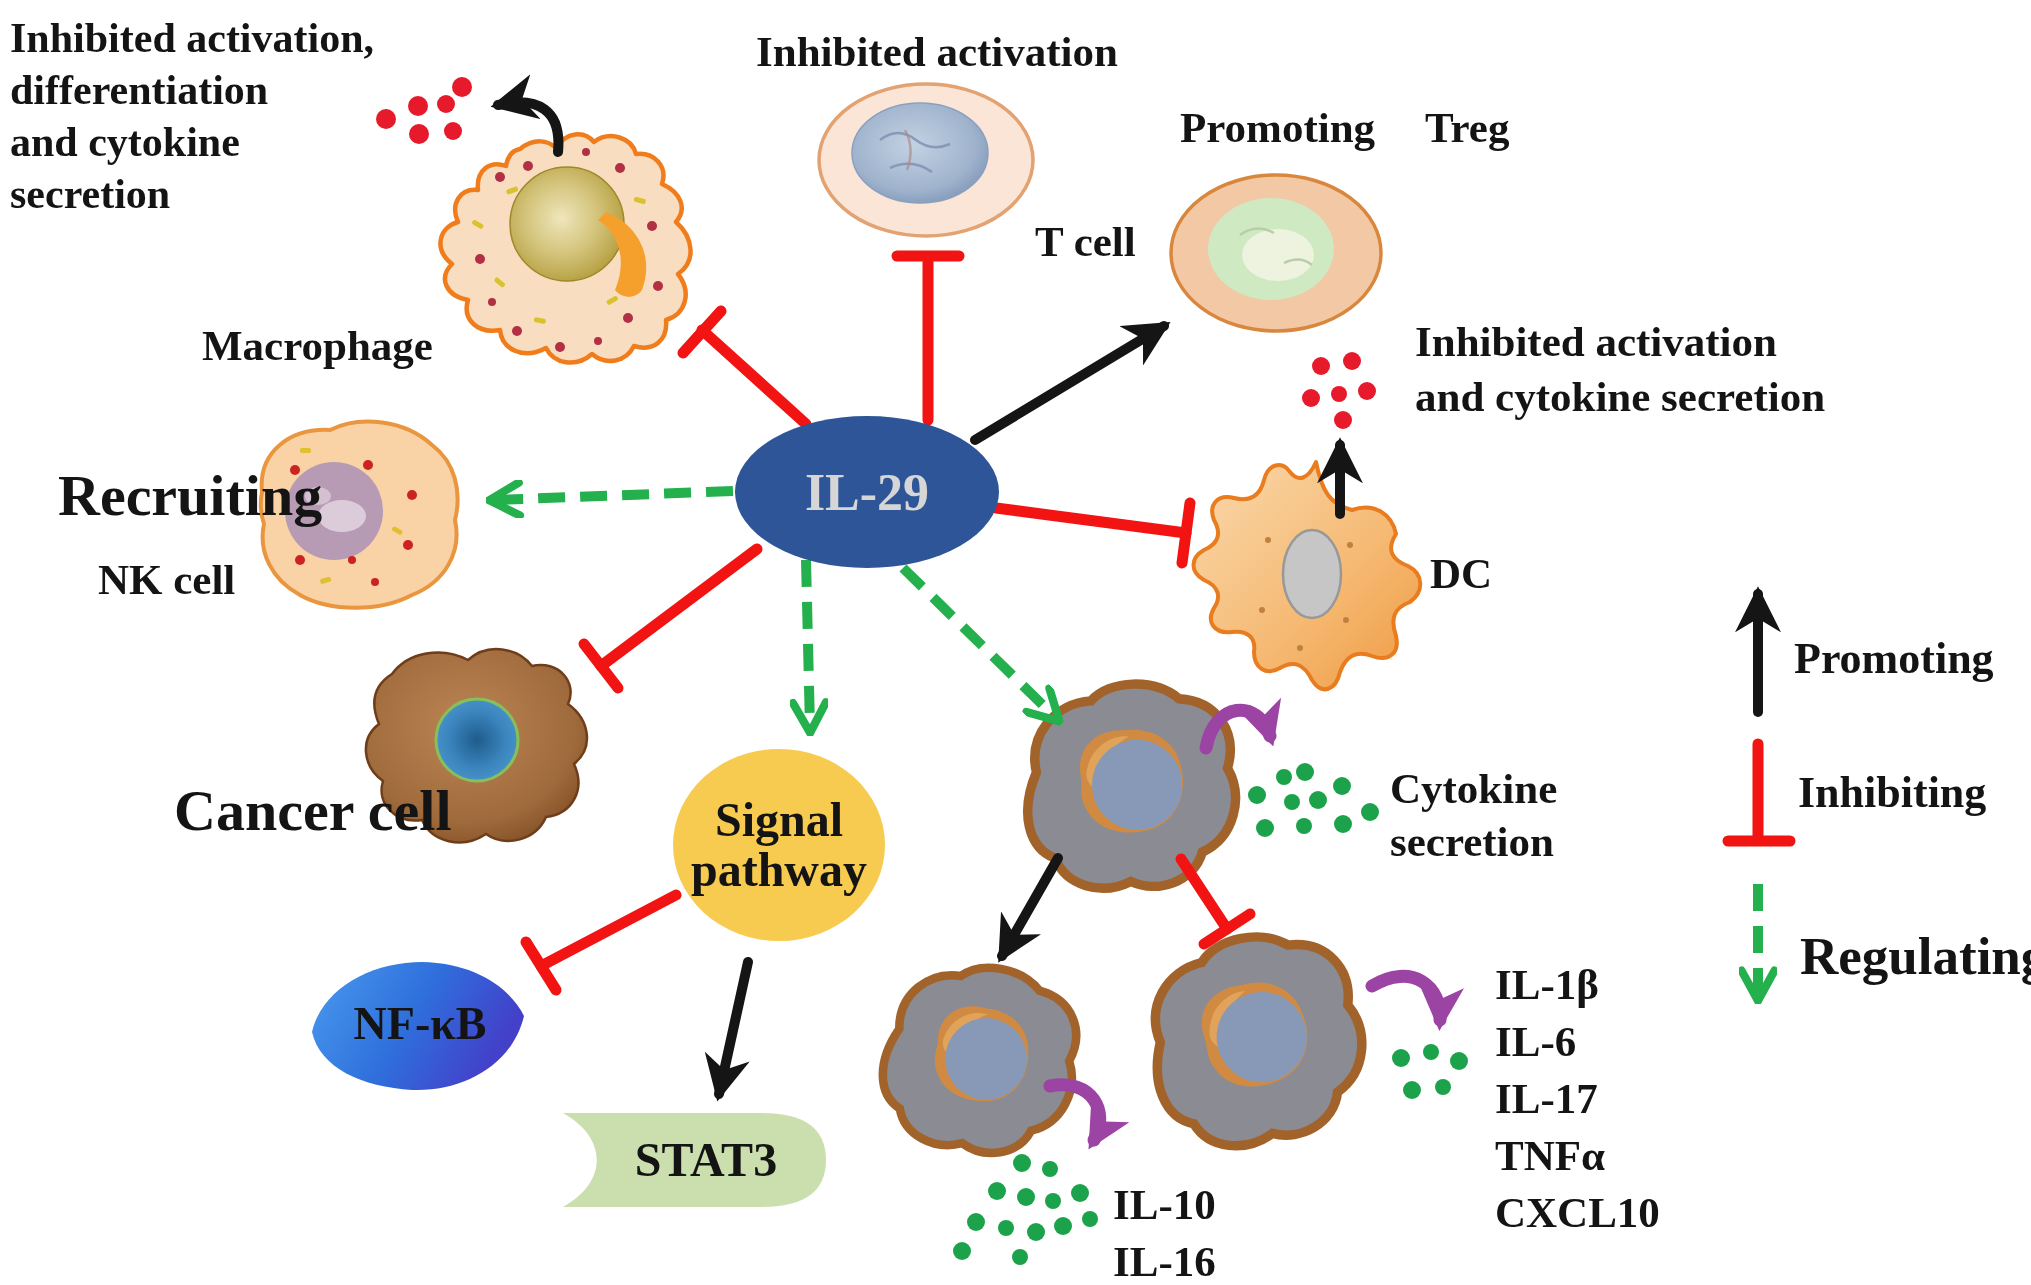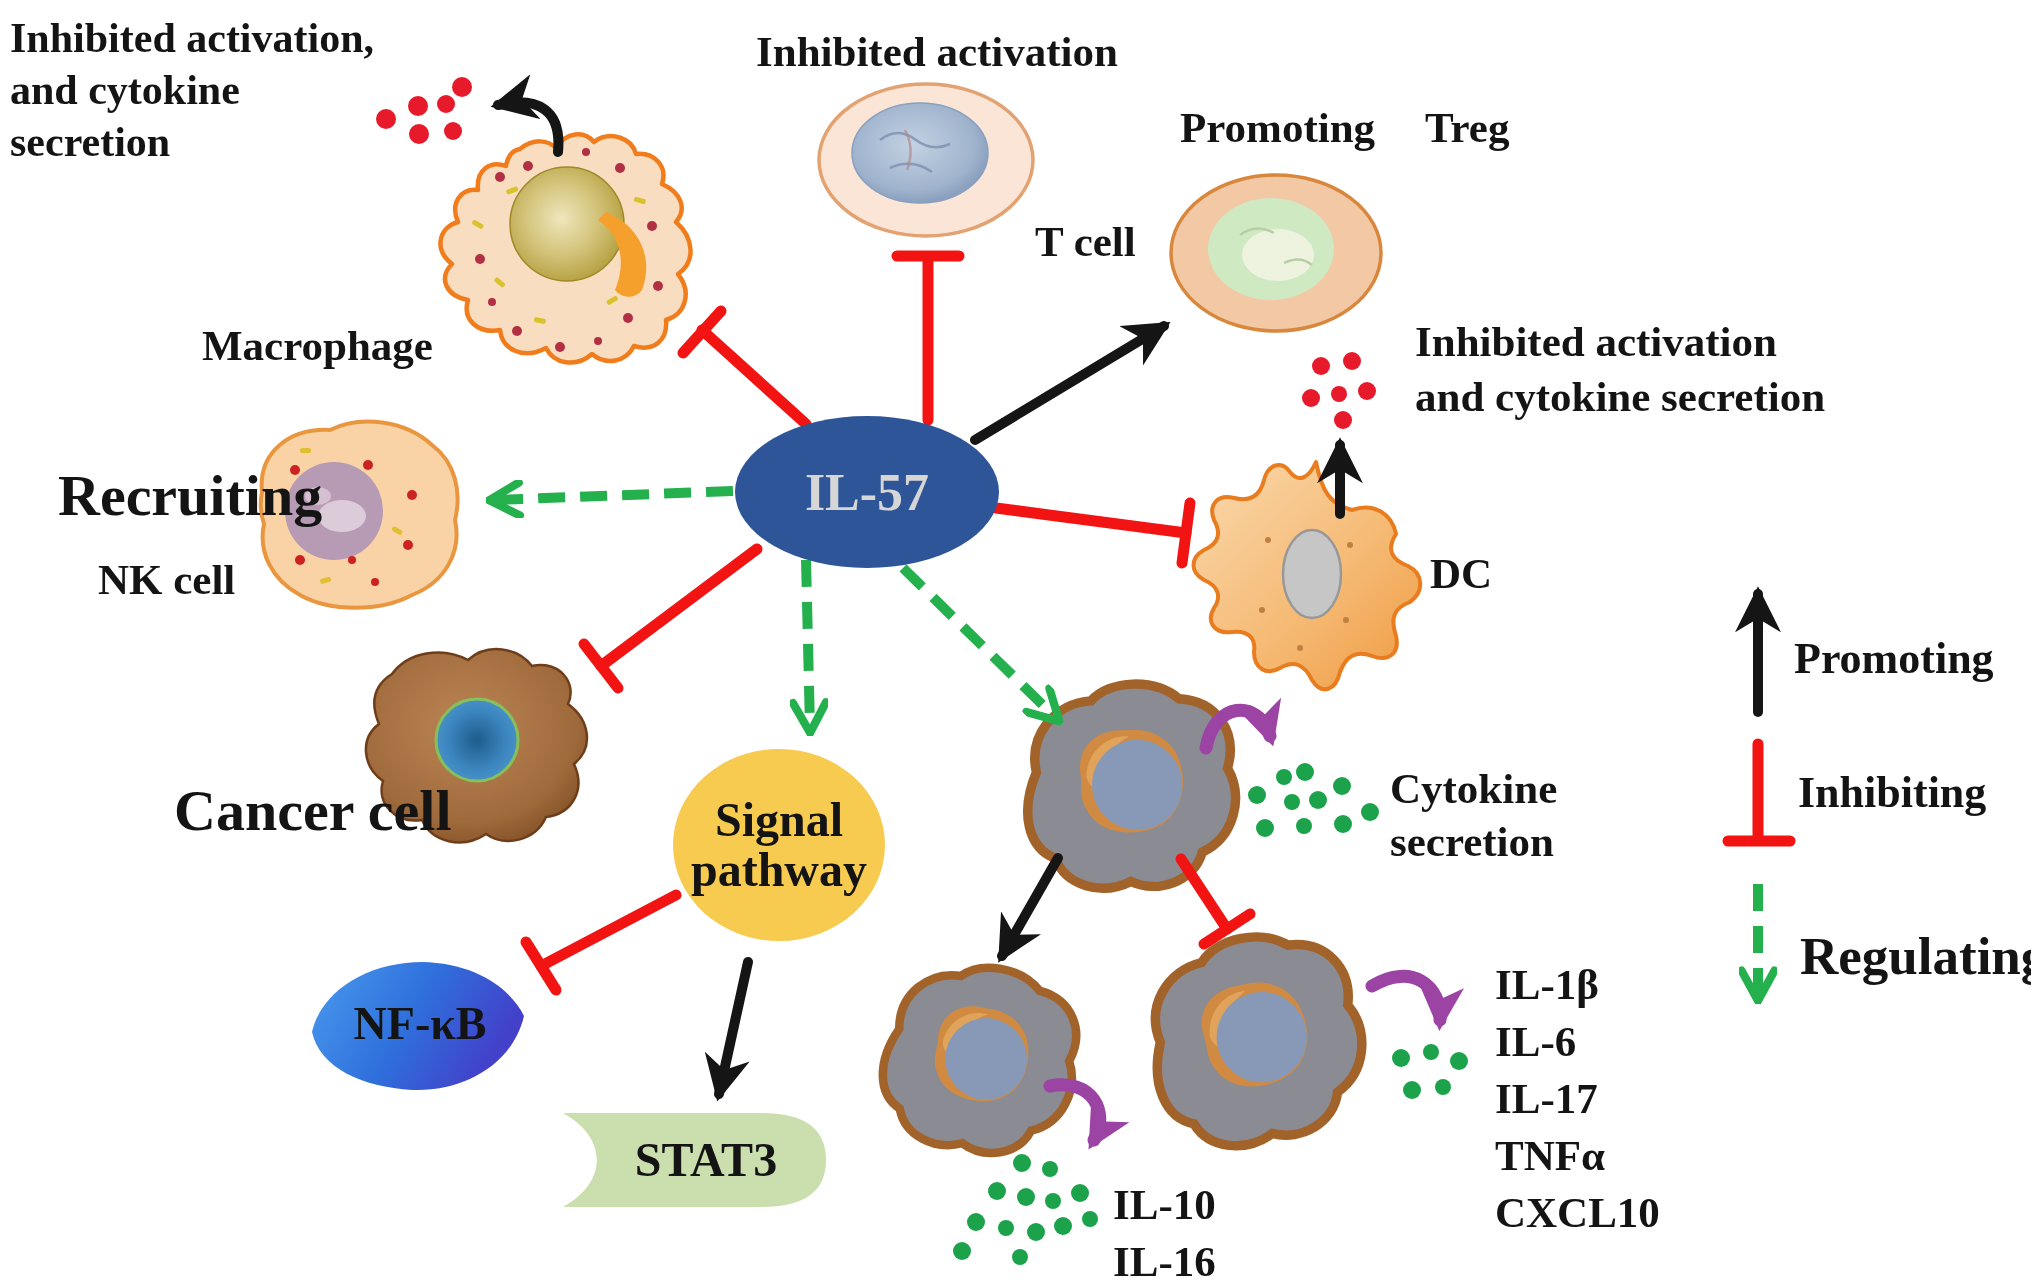--- a/index.html
+++ b/index.html
@@ -264,20 +264,21 @@
     <line x1="1758" y1="712" x2="1758" y2="594" stroke="#151515" stroke-width="10" stroke-linecap="round" marker-end="url(#ahBlack)"></line>
     <g stroke="#F21313" stroke-width="11" stroke-linecap="round">
       <line x1="1758" y1="744" x2="1758" y2="838"></line>
         <line x1="1728" y1="841" x2="1790" y2="841"></line>
     </g>
     <line x1="1758" y1="884" x2="1758" y2="996" stroke="#24B14D" stroke-width="10" stroke-dasharray="27 15" marker-end="url(#ahGreen)"></line>
   </svg>
 
   <div class="lbl" style="left:10px;top:12px;font-size:42px;line-height:52px;">
     <div>Inhibited activation,</div>
+    <div>differentiation</div>
     <div>and cytokine</div>
     <div>secretion</div>
   </div>
 
   <div class="lbl" style="left:756px;top:26px;font-size:43px;">Inhibited activation</div>
 
   <div class="lbl" style="left:1180px;top:102px;font-size:43px;">Promoting</div>
   <div class="lbl" style="left:1425px;top:102px;font-size:43px;">Treg</div>
 
   <div class="lbl" style="left:202px;top:320px;font-size:43px;">Macrophage</div>
@@ -289,21 +290,21 @@
     <div>and cytokine secretion</div>
   </div>
 
   <div class="lbl" style="left:58px;top:461px;font-size:58px;">Recruiting</div>
   <div class="lbl" style="left:98px;top:554px;font-size:43px;">NK cell</div>
 
   <div class="lbl" style="left:1430px;top:548px;font-size:43px;">DC</div>
 
   <div class="lbl" style="left:174px;top:776px;font-size:58px;">Cancer cell</div>
 
-  <div class="lbl center" style="left:867px;top:493px;font-size:52px;color:#D6D6D6;">IL-57</div>
+  <div class="lbl center" style="left:867px;top:493px;font-size:52px;color:#D6D6D6;">IL-29</div>
 
   <div class="lbl center" style="left:779px;top:845px;font-size:48px;line-height:50px;">
     <div>Signal</div>
     <div>pathway</div>
   </div>
 
   <div class="lbl center" style="left:420px;top:1024px;font-size:46px;">NF-κB</div>
 
   <div class="lbl center" style="left:706px;top:1160px;font-size:48px;">STAT3</div>
 

